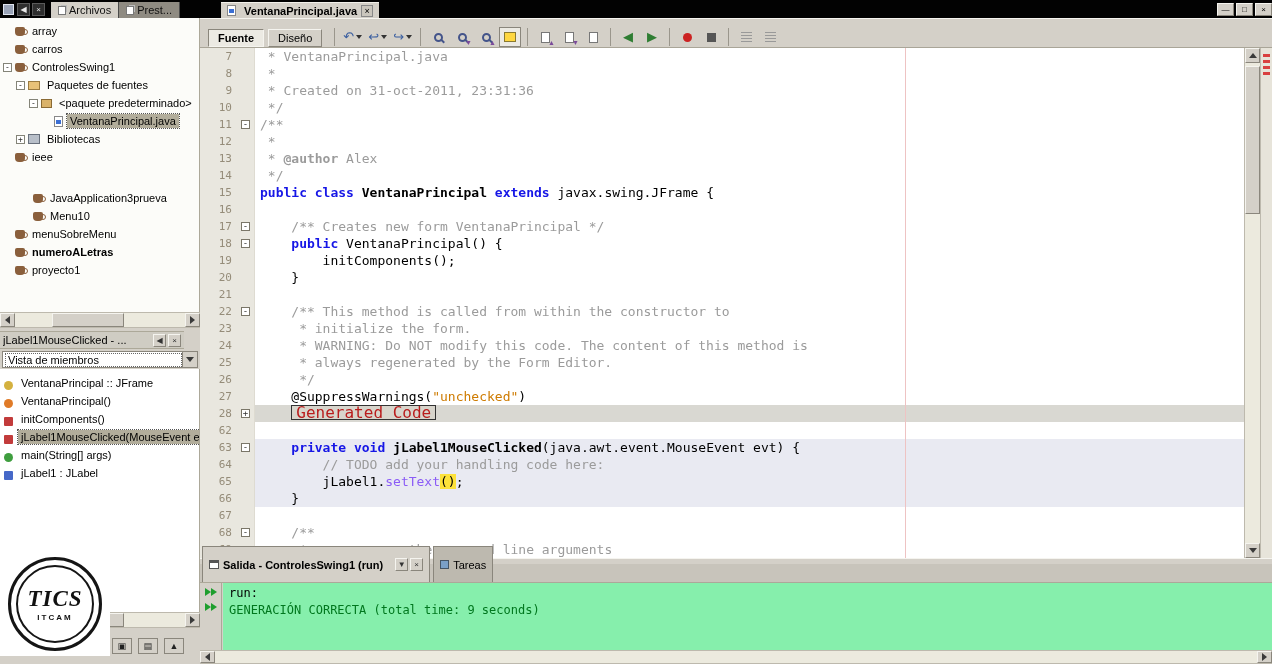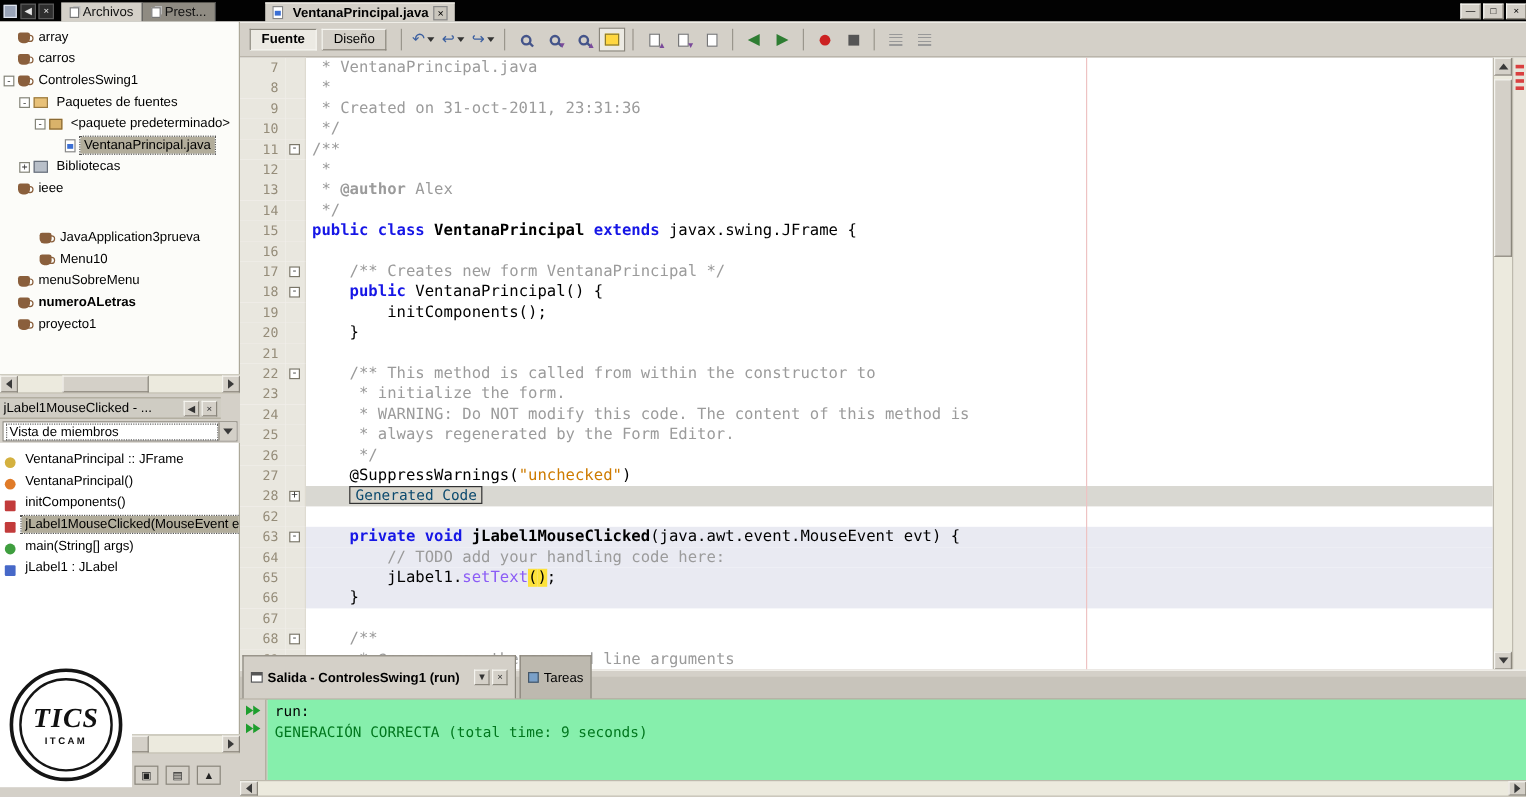--- a/index.html
+++ b/index.html
@@ -96,21 +96,21 @@
   .logo-ring1{width:94px;height:94px;border:3px solid #151515;border-radius:50%;
     display:flex;align-items:center;justify-content:center}
   .logo-ring2{width:78px;height:78px;border:2px solid #151515;border-radius:50%;
     display:flex;flex-direction:column;align-items:center;justify-content:center;gap:1px}
   .logo-t{font-family:"Liberation Serif",serif;font-style:italic;font-weight:bold;font-size:23px;
     letter-spacing:1px;color:#111}
   .logo-s{font-size:8px;letter-spacing:2px;color:#111;font-weight:bold}
 
   
   .etoolbar{position:absolute;left:200px;top:18px;right:0;height:30px;background:#d4d0c8;
-    border-top:1px solid #f5f4ef;border-bottom:1px solid #a9a598;display:flex;align-items:center;
+    border-top:1px solid #f5f4ef;border-bottom:1px solid #a9a598;display:flex;align-items:flex-end;
     padding-left:8px;gap:4px}
   .srcbtn{font-size:11px;padding:2px 9px;background:#d4d0c8;border:1px solid;
     border-color:#f5f4ef #8a867c #8a867c #f5f4ef;color:#000}
   .srcbtn.pressed{background:#eceae3;border-color:#8a867c #f5f4ef #f5f4ef #8a867c;font-weight:bold}
   .tbicons{display:flex;align-items:center;gap:2px;margin-left:4px}
   .tsep{width:1px;height:18px;background:#9a968c;margin:0 4px}
   .tbic{position:relative;min-width:22px;height:20px;display:flex;align-items:center;
     justify-content:center;border:1px solid transparent;padding:0 1px}
   .tbic.pressed{border:1px solid #8a867c;background:#eceae3}
   .shp{display:inline-block;position:relative}
@@ -140,21 +140,21 @@
   .hl-gen .lt{background:#d9d8d2}
   .sg-cm{color:#9b9b9b}
   .sg-cmb{color:#9b9b9b;font-weight:bold}
   .sg-kw{color:#1616e6;font-weight:bold}
   .sg-pl{color:#000}
   .sg-bd{color:#000;font-weight:bold}
   .sg-str{color:#ce7b00}
   .sg-itl{color:#8b5cf6;}
   .sg-hly{background:#fde23a}
   .sg-box{display:inline-block;border:1px solid #333;background:#d8d5cc;padding:0 4px;height:15px;
-    line-height:14px;font-size:12px;color:#0c4a6e}
+    line-height:14px;font-size:16px;color:#b91c1c}
   .margin-line{position:absolute;left:705px;top:0;bottom:0;width:1px;background:#eec3c3;z-index:2}
   .vscroll{position:absolute;top:0;right:12px;width:16px;bottom:0;background:#eceade;border-left:1px solid #bdb9ad}
   .vs-btn{position:absolute;left:0;width:15px;height:15px;background:#d4d0c8;border:1px solid;
     border-color:#f5f4ef #8a867c #8a867c #f5f4ef;display:flex;align-items:center;justify-content:center}
   .vs-up{top:0}.vs-down{bottom:0}
   .vs-thumb{position:absolute;left:0;top:18px;width:15px;height:148px;background:#d4d0c8;
     border:1px solid;border-color:#f5f4ef #8a867c #8a867c #f5f4ef}
   .stripe{position:absolute;right:0;top:0;width:12px;bottom:0;background:#e7e4da;border-left:1px solid #bdb9ad}
   .smark{position:absolute;left:2px;width:7px;height:3px;background:#d94040}
 

